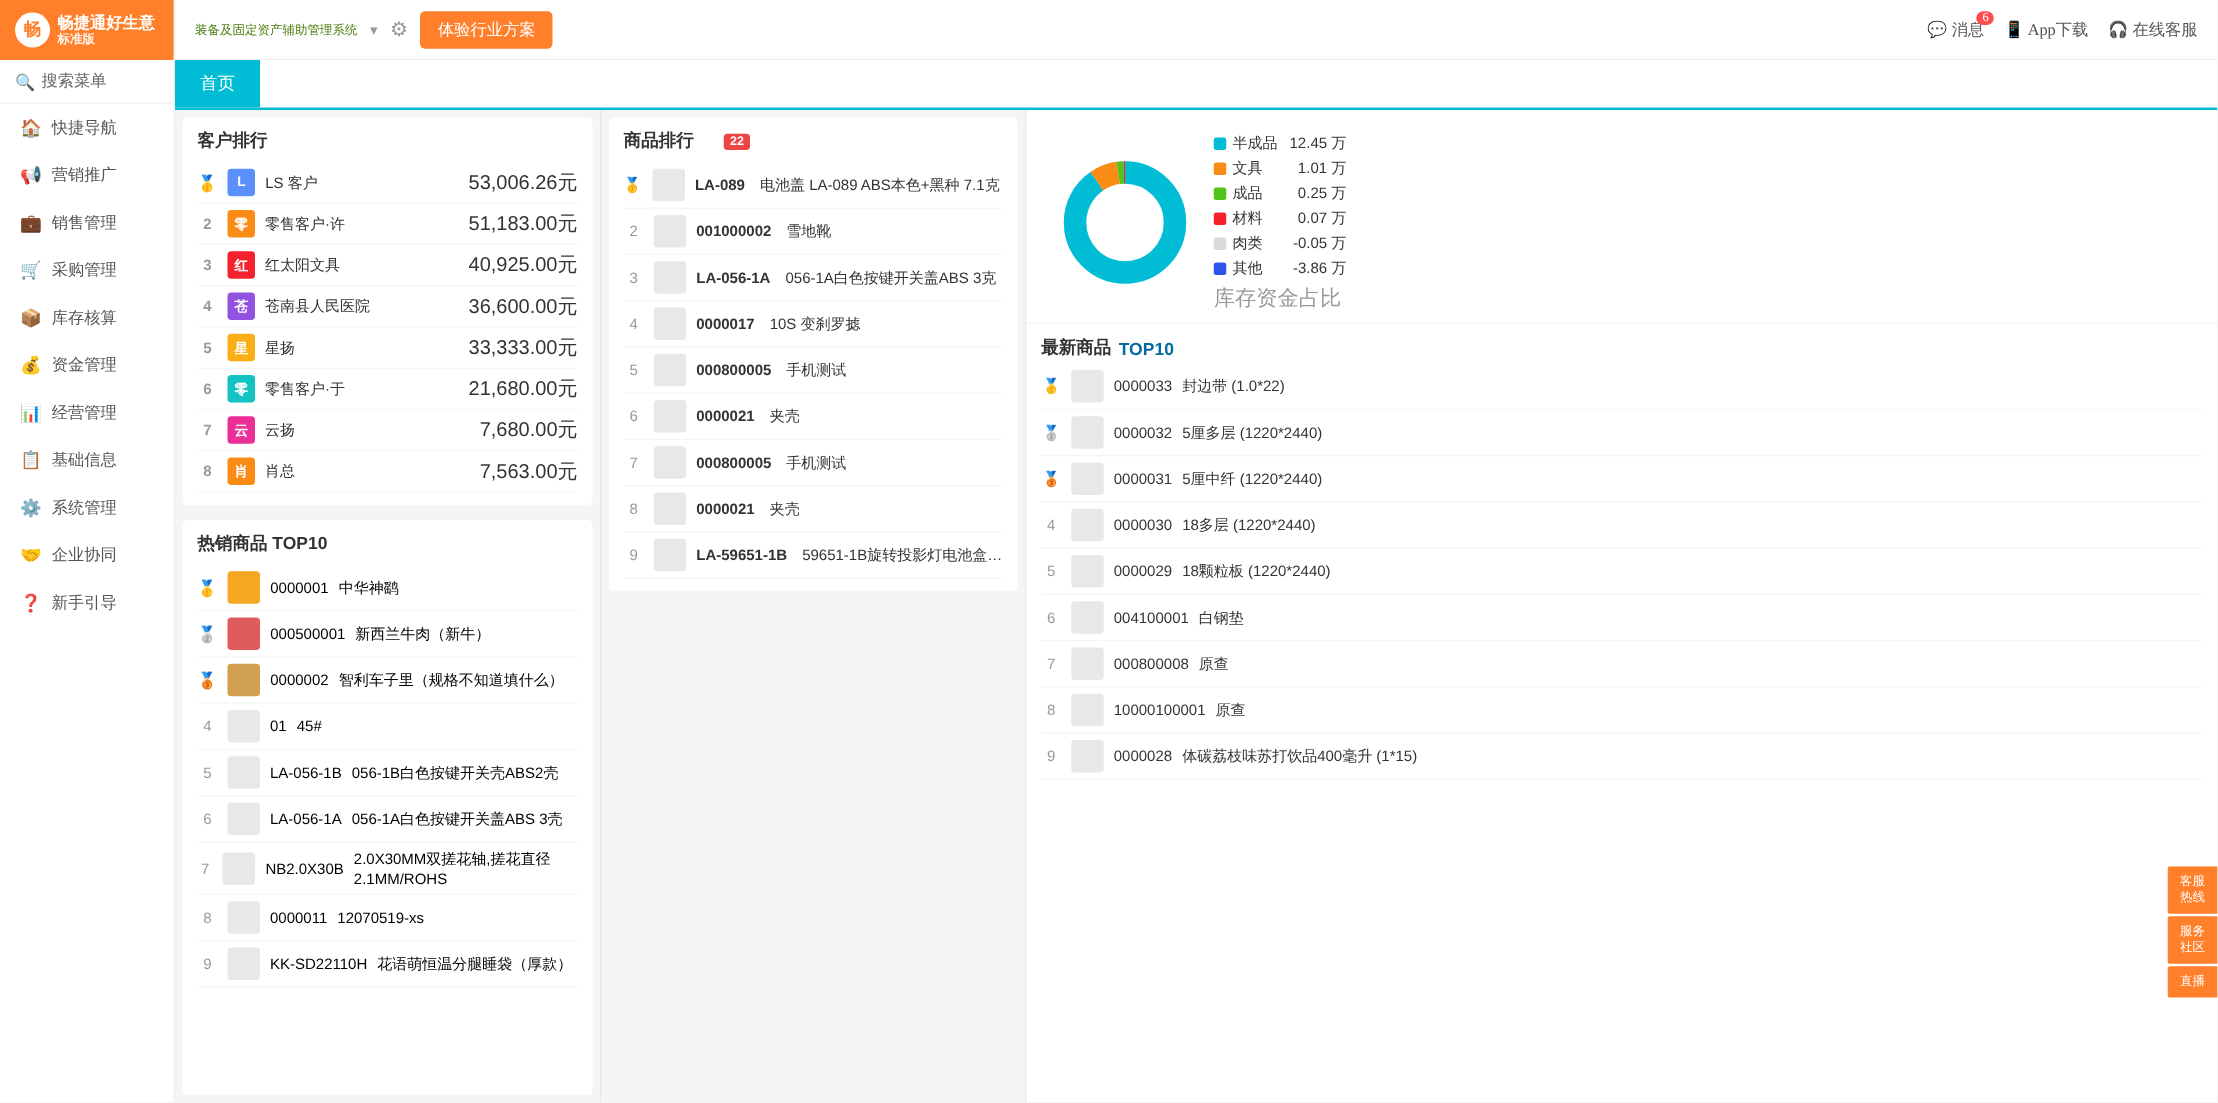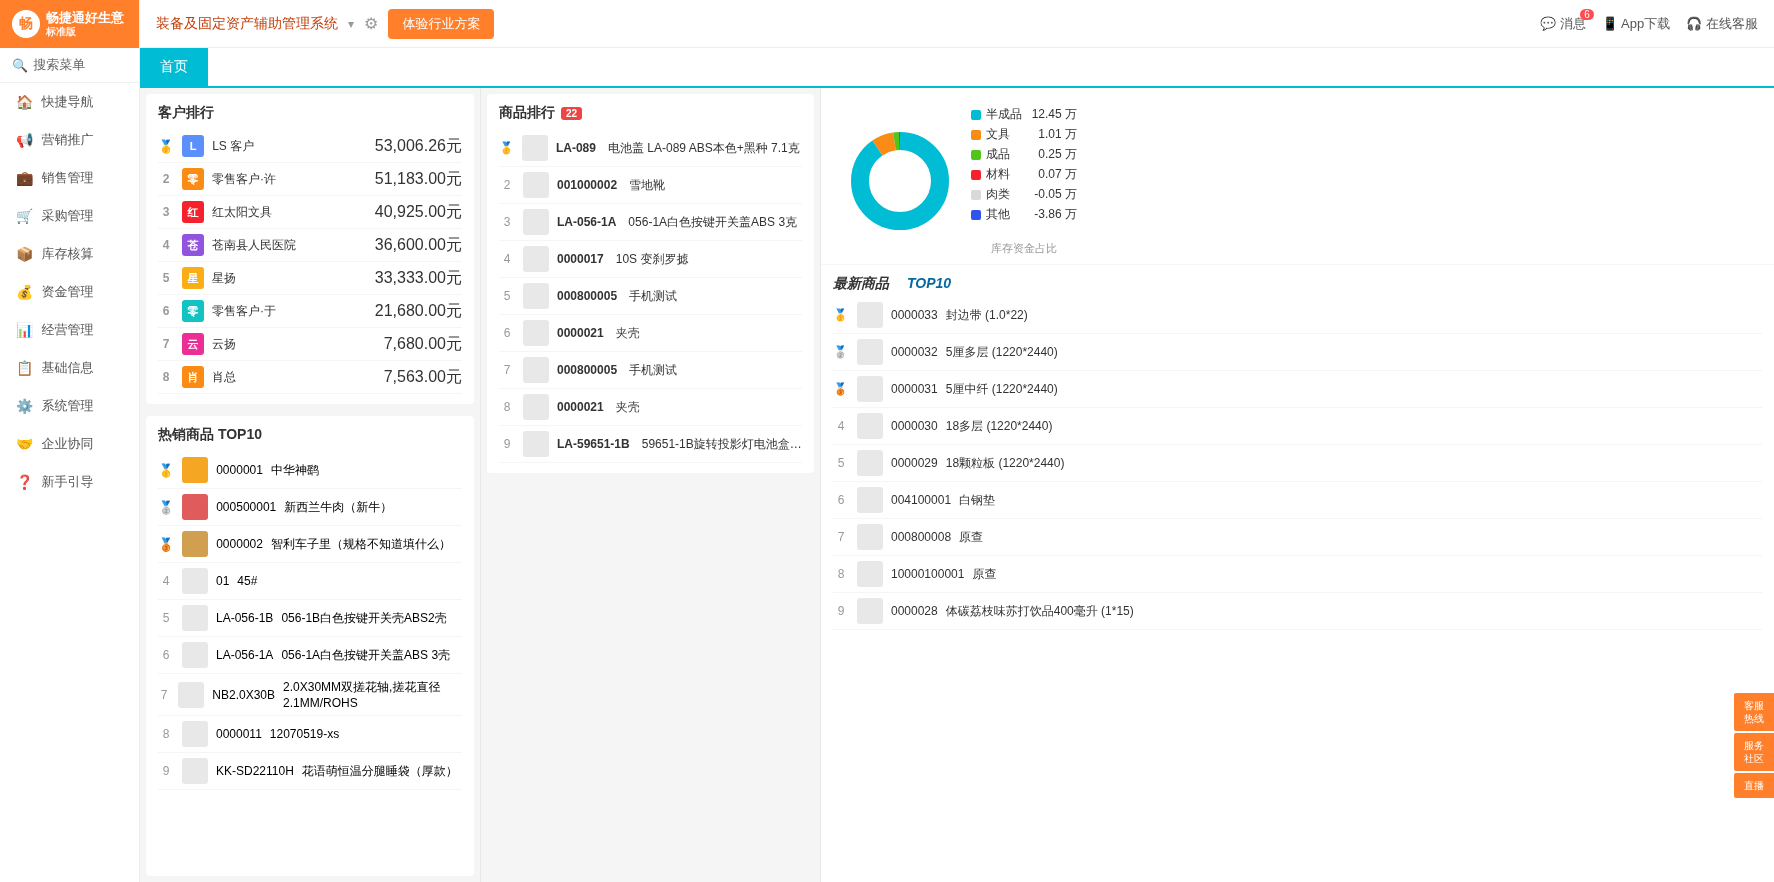--- a/index.html
+++ b/index.html
@@ -69,21 +69,21 @@
     .topbar {
       display: flex;
       align-items: center;
       padding: 0 16px;
       height: 48px;
       background: #fff;
       border-bottom: 1px solid #eee;
       gap: 10px;
     }
     .topbar-title {
-      font-size: 14px; color: #c2410c; flex: 0 0 auto;
+      font-size: 10px; color: #4d7c0f; flex: 0 0 auto;
     }
     .topbar-dropdown {
       color: #999; font-size: 12px; cursor: pointer;
     }
     .topbar-settings {
       color: #999; font-size: 16px; cursor: pointer;
     }
     .topbar-btn {
       background: #ff7f2a;
       color: #fff;
@@ -93,20 +93,21 @@
       font-size: 13px;
       cursor: pointer;
     }
     .topbar-right {
       margin-left: auto;
       display: flex;
       align-items: center;
       gap: 16px;
       font-size: 13px;
       color: #555;
+      font-family: Liberation Serif, serif;
     }
     .topbar-right .badge-item {
       position: relative;
       cursor: pointer;
     }
     .topbar-right .badge {
       position: absolute;
       top: -6px; right: -8px;
       background: #ff4d4f;
       color: #fff;
@@ -262,36 +263,34 @@
       margin-bottom: 3px;
     }
     .legend-dot {
       width: 10px; height: 10px;
       border-radius: 2px;
       flex-shrink: 0;
     }
     .legend-name { flex: 1; }
     .legend-val { font-weight: 500; min-width: 50px; text-align: right; }
     .inventory-label {
-      font-size: 11px;
+      font-size: 17px;
       color: #999;
-      text-align: center;
-      margin-top: 18px;
+      margin-top: 4px;
     }
 
     
     .section-title {
       font-size: 14px;
       font-weight: 600;
       color: #333;
       padding: 10px 12px 4px;
       display: flex;
-      align-items: flex-start;
-      gap: 18px;
-      font-style: italic;
+      align-items: flex-end;
+      gap: 6px;
     }
     .section-title .top10-label {
       color: #0369a1;
       font-size: 14px;
       font-weight: 600;
     }
     .new-product-list { list-style: none; padding: 0 12px; overflow-y: auto; flex: 1; }
     .new-product-list::-webkit-scrollbar { width: 4px; }
     .new-product-list::-webkit-scrollbar-thumb { background: #ddd; border-radius: 2px; }
     .new-product-item {
@@ -573,21 +572,21 @@
             <span>花语萌恒温分腿睡袋（厚款）</span>
           </div>
         </div>
       </div>
     </div>
 
     <div class="mid-panel">
       <div class="card" style="flex:0 0 auto;">
         <div class="card-title">
           <span>商品排行</span>
-          <span style="background:#ef4444;color:#fff;font-size:10px;border-radius:3px;padding:1px 5px;">22</span>
+          <span style="background:#ef4444;color:#fff;font-size:10px;border-radius:3px;padding:1px 5px;margin-left:18px;">22</span>
         </div>
         <ul class="rank-list" style="max-height:360px;overflow-y:auto;">
           <li class="rank-item">
             <span>🥇</span>
             <div class="product-icon"></div>
             <span class="rank-name"><b>LA-089</b>　电池盖 LA-089 ABS本色+黑种 7.1克</span>
           </li>
           <li class="rank-item">
             <span style="color:#999;width:16px;text-align:center;">2</span>
             <div class="product-icon"></div>

